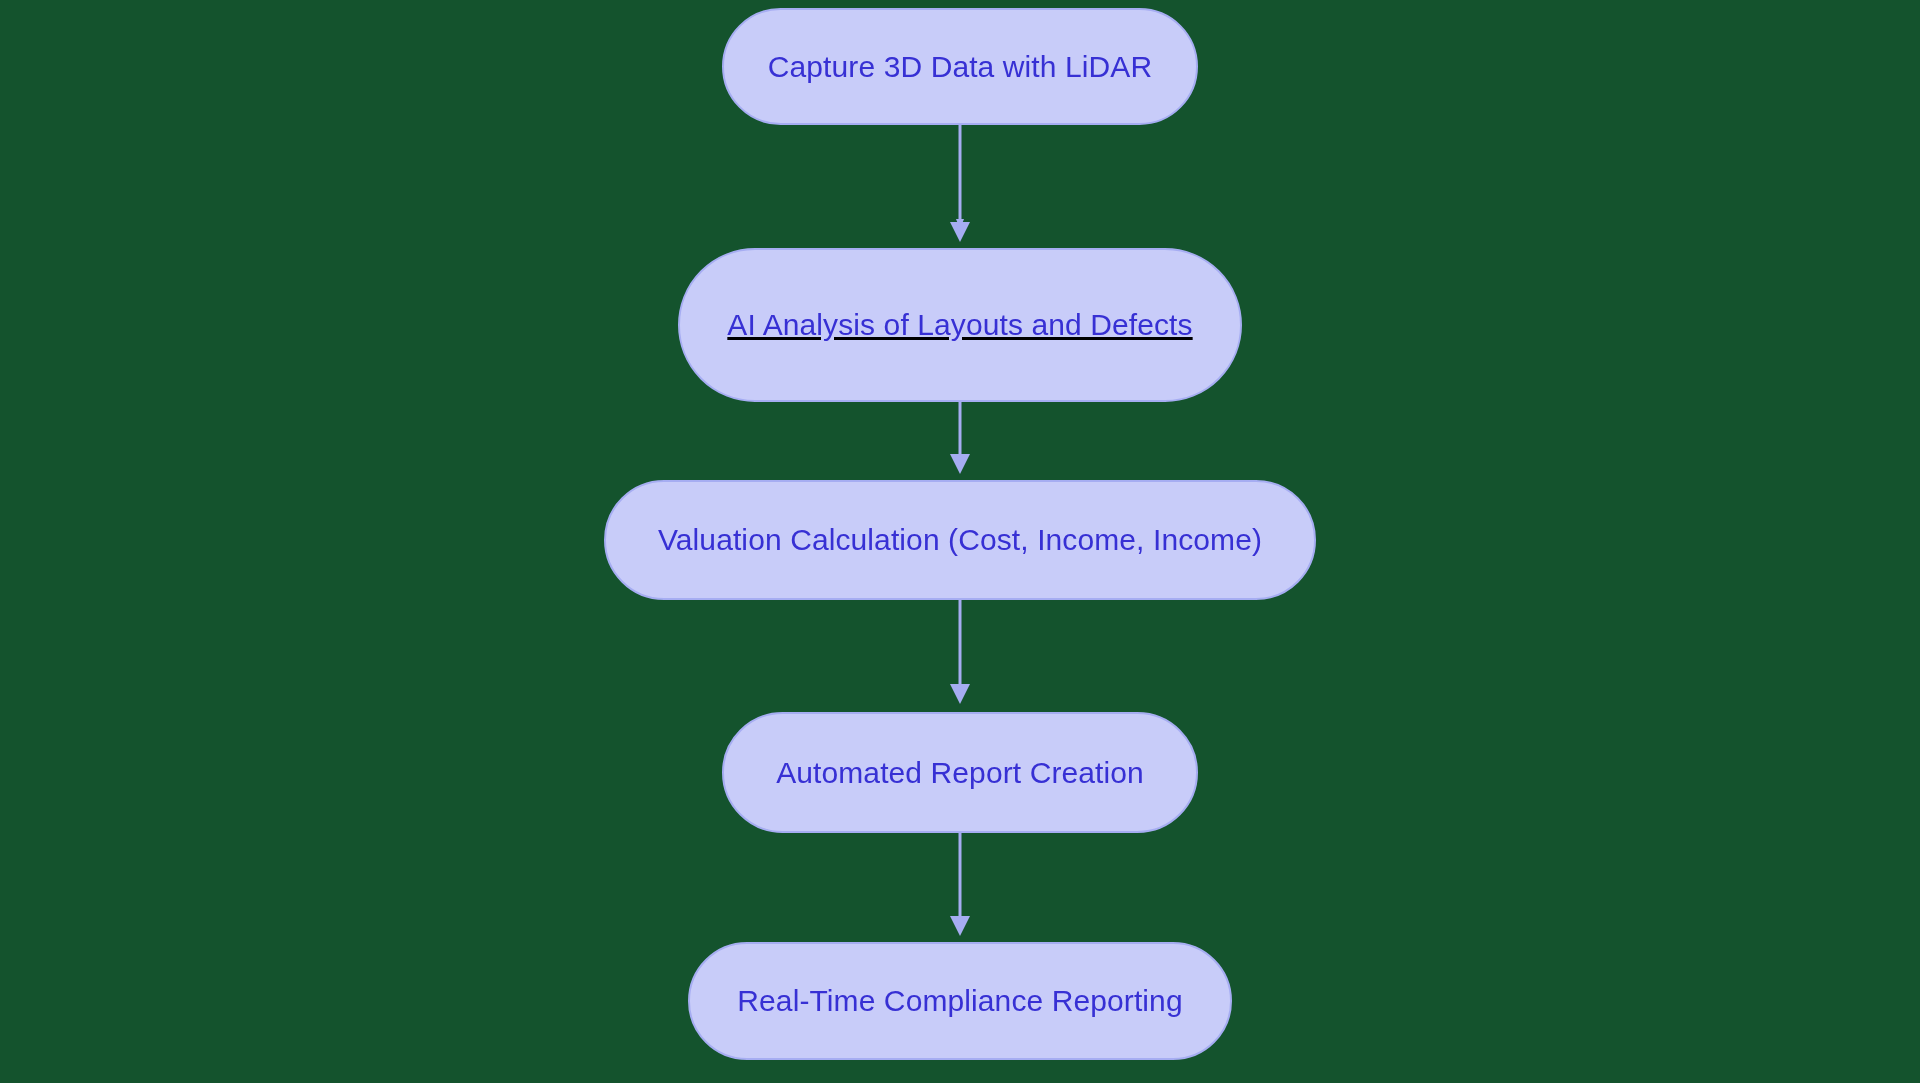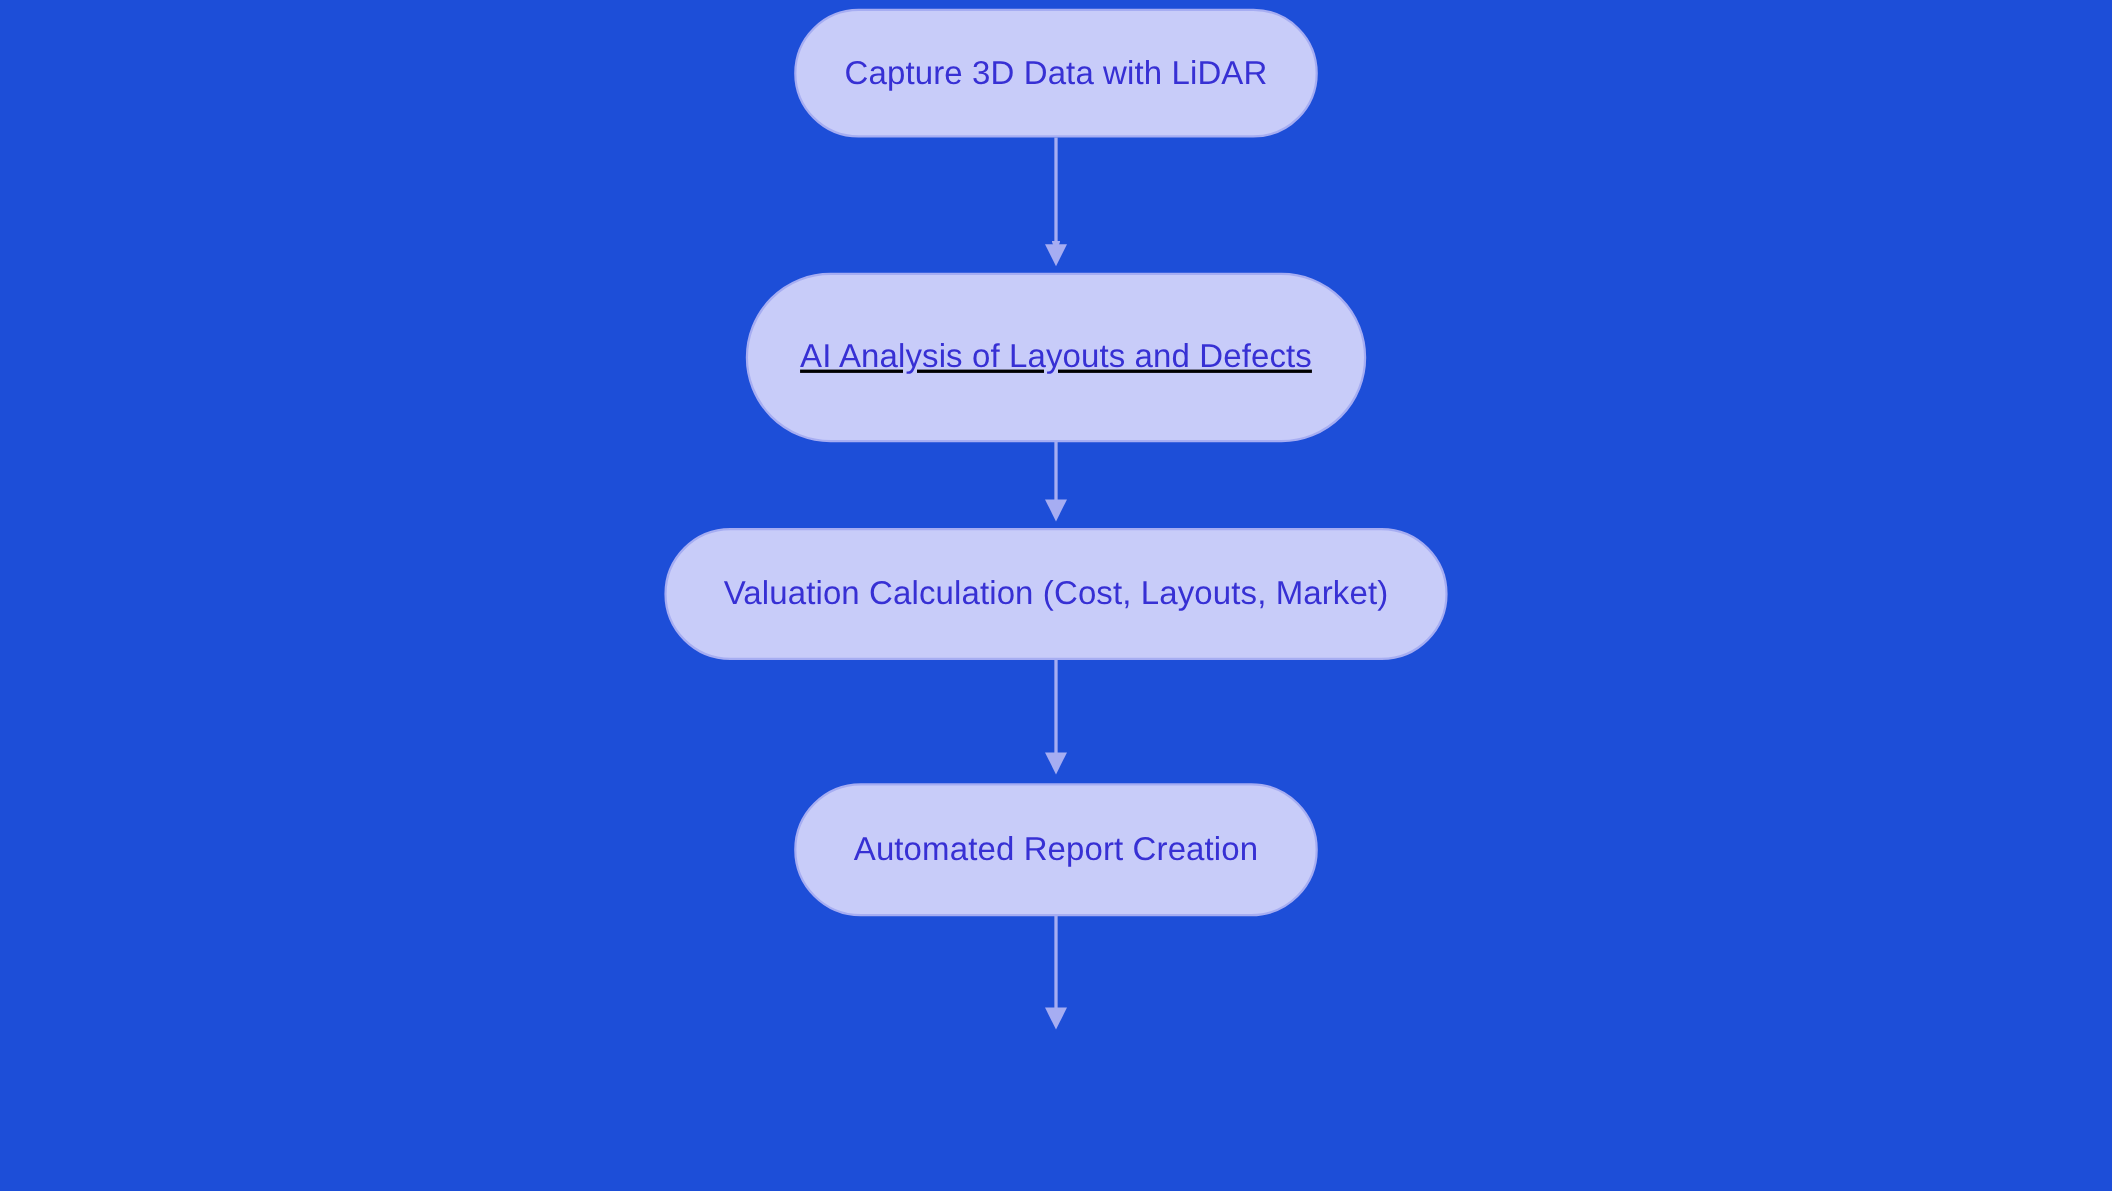--- a/index.html
+++ b/index.html
@@ -12,21 +12,21 @@
     width: 1920px;
     height: 1083px;
     font-family: "Liberation Sans", sans-serif;
     overflow: hidden;
   }
 
   #flowchart-canvas {
     position: relative;
     width: 1920px;
     height: 1083px;
-    background: #1d4ed8;
+    background: #14532d;
   }
 
   .edge-layer {
     position: absolute;
     top: 0;
     left: 0;
     width: 1920px;
     height: 1083px;
     pointer-events: none;
   }
@@ -89,21 +89,24 @@
 
   <div class="node" style="left:960px; top:8px; width:476px; height:117px;">
     <span class="node-label">Capture 3D Data with LiDAR</span>
   </div>
 
   <div class="node" style="left:960px; top:248px; width:564px; height:154px;text-decoration:underline;">
     <span class="node-label">AI Analysis of Layouts and Defects</span>
   </div>
 
   <div class="node" style="left:960px; top:480px; width:712px; height:120px;">
-    <span class="node-label">Valuation Calculation (Cost, Layouts, Market)</span>
+    <span class="node-label">Valuation Calculation (Cost, Income, Income)</span>
   </div>
 
   <div class="node" style="left:960px; top:712px; width:476px; height:121px;">
     <span class="node-label">Automated Report Creation</span>
   </div>
 
+  <div class="node" style="left:960px; top:942px; width:544px; height:118px;">
+    <span class="node-label">Real-Time Compliance Reporting</span>
+  </div>
 
 </div>
 
 </body></html>

